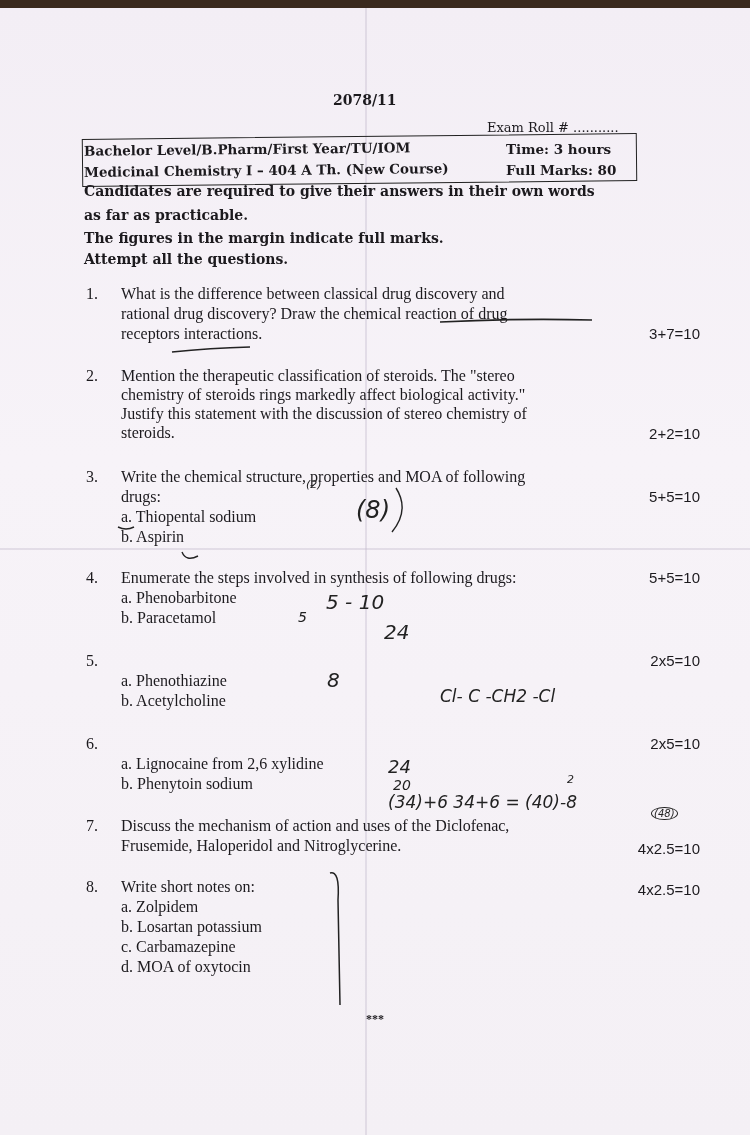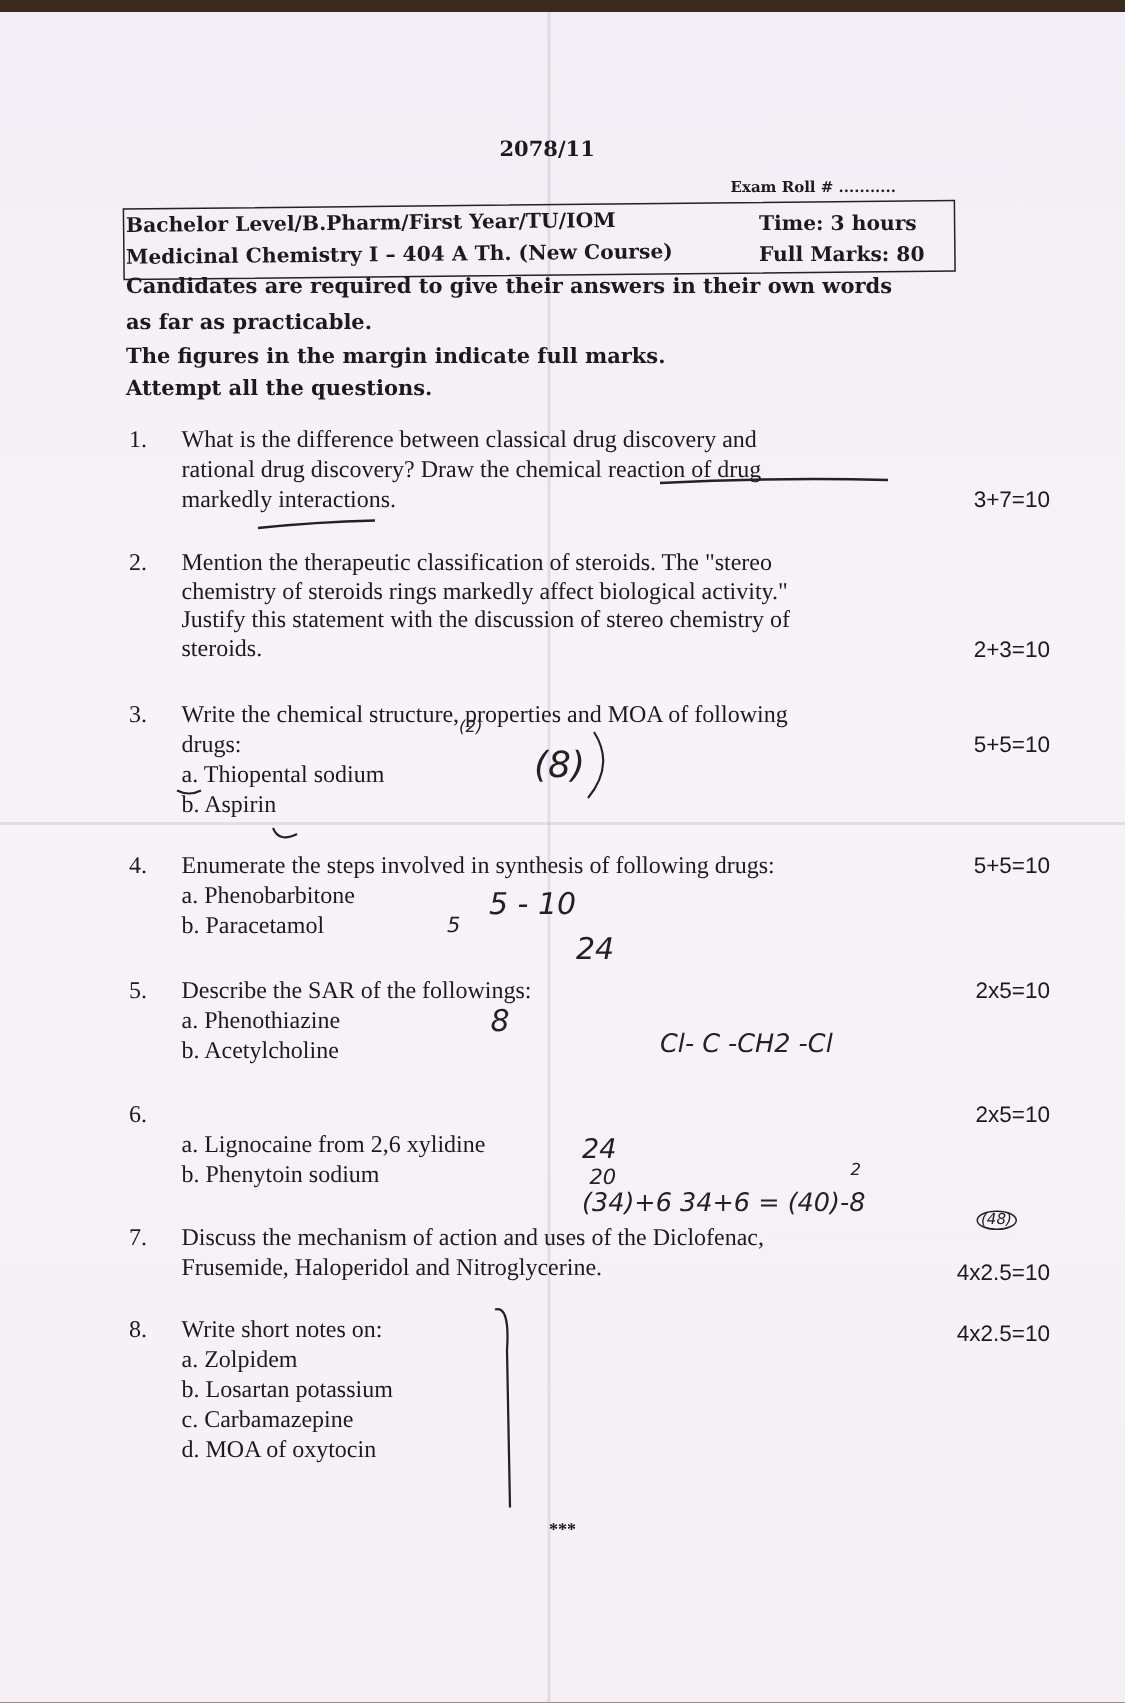--- a/index.html
+++ b/index.html
@@ -14,21 +14,21 @@
       position: absolute; left: 0; top: 8px; width: 750px; height: 1127px;
       background: linear-gradient(180deg, #f3eef5 0%, #f7f3f8 40%, #f4f0f5 100%);
     }
     .crease { position: absolute; background: rgba(190,180,200,0.35); }
     .hdr-year {
       position: absolute; left: 333px; top: 92px;
       font-family: "DejaVu Serif", serif; font-weight: bold; font-size: 14px;
     }
     .hdr-roll {
       position: absolute; left: 487px; top: 120px;
-      font-family: "DejaVu Serif", serif; font-weight: bold; font-size: 10px;
+      font-family: "DejaVu Serif", serif; font-weight: normal; font-size: 13px;
     }
     .hdr-box {
       position: absolute; left: 82px; top: 136px; width: 553px; height: 46px;
       border: 1.6px solid #222; transform: rotate(-0.6deg);
     }
     .hdr-line {
       position: absolute; font-family: "DejaVu Serif", serif; font-weight: bold; font-size: 13.5px;
       white-space: nowrap;
     }
     .instr {
@@ -64,39 +64,39 @@
 
 <div class="instr" style="top:183px;">Candidates are required to give their answers in their own words</div>
 <div class="instr" style="top:207px;">as far as practicable.</div>
 <div class="instr" style="top:230px;">The figures in the margin indicate full marks.</div>
 <div class="instr" style="top:251px;">Attempt all the questions.</div>
 
 <div class="q" style="top:284px;height:62px;">
   <span class="num">1.</span>
   <div class="text" style="top:0;">What is the difference between classical drug discovery and</div>
   <div class="text" style="top:20px;">rational drug discovery? Draw the chemical reaction of drug</div>
-  <div class="text" style="top:40px;">markedly interactions.</div>
+  <div class="text" style="top:40px;">receptors interactions.</div>
   <span class="marks" style="top:40px;">3+7=10</span>
 </div>
 <svg style="position:absolute;left:0;top:0;" width="750" height="1135">
   <path d="M440 322 Q520 318 592 320" stroke="#222" stroke-width="1.6" fill="none"></path>
   <path d="M172 352 Q210 348 250 347" stroke="#222" stroke-width="1.6" fill="none"></path>
   <path d="M118 527 q8 4 16 0" stroke="#222" stroke-width="1.4" fill="none"></path>
   <path d="M182 552 q4 10 16 4" stroke="#222" stroke-width="1.4" fill="none"></path>
   <path d="M330 873 Q340 870 338 900 L340 1005" stroke="#222" stroke-width="1.5" fill="none"></path>
   <path d="M392 532 Q410 510 396 488" stroke="#222" stroke-width="1.4" fill="none"></path>
 </svg>
 
 <div class="q" style="top:366px;height:82px;">
   <span class="num">2.</span>
   <div class="text" style="top:0;width:540px;">Mention the therapeutic classification of steroids. The "stereo</div>
   <div class="text" style="top:19px;width:540px;">chemistry of steroids rings markedly affect biological activity."</div>
   <div class="text" style="top:38px;width:540px;">Justify this statement with the discussion of stereo chemistry of</div>
   <div class="text" style="top:57px;">steroids.</div>
-  <span class="marks" style="top:58px;">2+3=10</span>
+  <span class="marks" style="top:58px;">2+2=10</span>
 </div>
 
 <div class="q" style="top:467px;height:80px;">
   <span class="num">3.</span>
   <div class="text" style="top:0;width:540px;">Write the chemical structure, properties and MOA of following</div>
   <div class="text" style="top:20px;">drugs:</div>
   <span class="marks" style="top:20px;">5+5=10</span>
   <div class="sub" style="top:40px;">a. Thiopental sodium</div>
   <div class="sub" style="top:60px;">b. Aspirin</div>
 </div>
@@ -104,21 +104,20 @@
 <div class="q" style="top:568px;height:60px;">
   <span class="num">4.</span>
   <div class="text" style="top:0;width:520px;">Enumerate the steps involved in synthesis of following drugs:</div>
   <span class="marks" style="top:0;">5+5=10</span>
   <div class="sub" style="top:20px;">a. Phenobarbitone</div>
   <div class="sub" style="top:40px;">b. Paracetamol</div>
 </div>
 
 <div class="q" style="top:651px;height:60px;">
   <span class="num">5.</span>
-  <div class="text" style="top:0;">Describe the SAR of the followings:</div>
   <span class="marks" style="top:0;">2x5=10</span>
   <div class="sub" style="top:20px;">a. Phenothiazine</div>
   <div class="sub" style="top:40px;">b. Acetylcholine</div>
 </div>
 
 <div class="q" style="top:734px;height:60px;">
   <span class="num">6.</span>
   <span class="marks" style="top:0;">2x5=10</span>
   <div class="sub" style="top:20px;">a. Lignocaine from 2,6 xylidine</div>
   <div class="sub" style="top:40px;">b. Phenytoin sodium</div>

